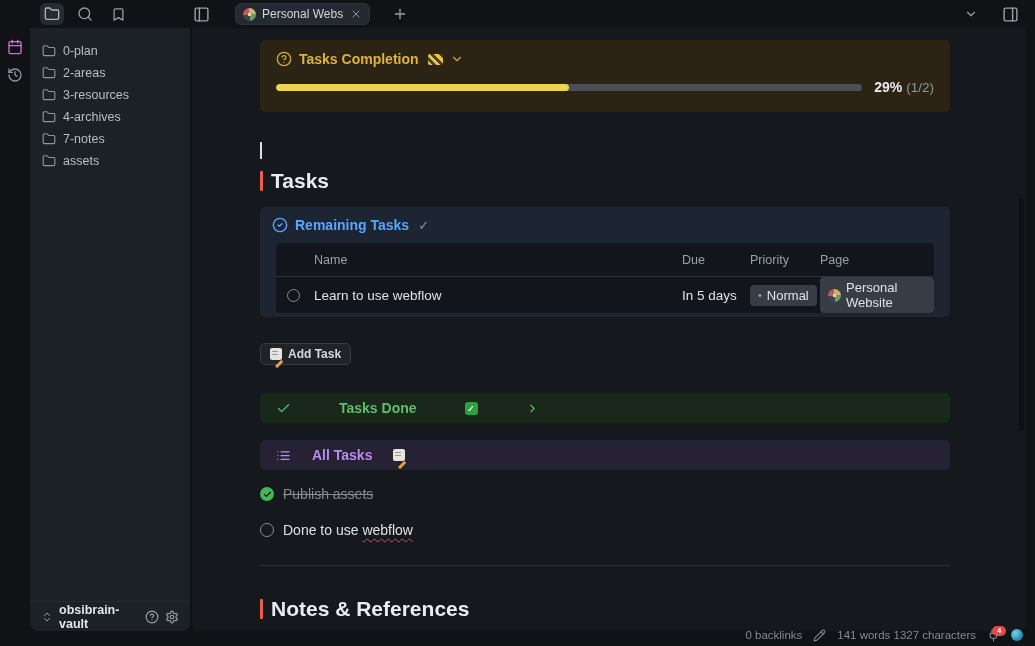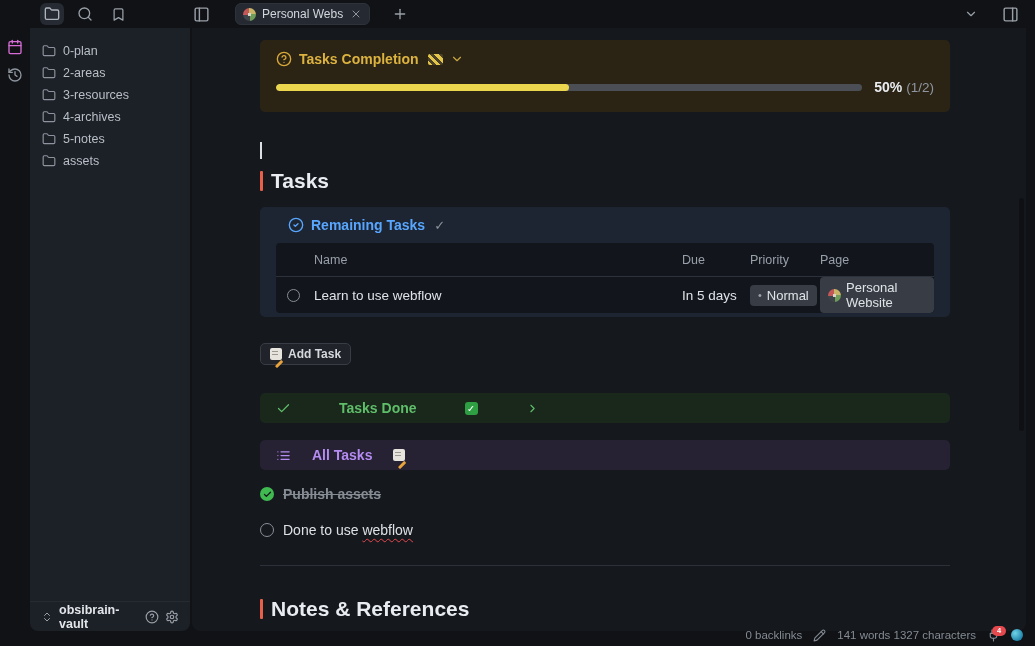--- a/index.html
+++ b/index.html
@@ -66,21 +66,21 @@
 
   
   .caret{width:2px;height:17px;background:#dcdfe4;}
 
   
   .h2{display:flex;align-items:center;font-size:21px;font-weight:700;color:#e9edf1;}
   .h2 .hbar{width:3px;height:20px;background:#e8604a;border-radius:1px;margin-right:8px;}
 
   
   .co-blue{background:#1c2531;}
-  .co-blue .co-title{color:#58a6ff;padding:10px 0 0;margin-left:28px;}
+  .co-blue .co-title{color:#58a6ff;padding:10px 12px 0;}
   .gray-check{color:#8b929b;font-weight:700;font-size:13px;margin-left:2px;}
   .task-table{margin:10px 16px 0;background:#12151b;border-radius:4px;overflow:hidden;}
   .t-grid{display:grid;grid-template-columns:38px 1fr 68px 70px 114px;align-items:center;}
   .t-head{height:33px;border-bottom:1px solid #2c323c;}
   .t-head span{font-size:12.5px;color:#98a0aa;}
   .t-row{height:36px;}
   .t-cell{font-size:13.5px;color:#dfe3e8;}
   .radio{width:13px;height:13px;border:1.5px solid #878e97;border-radius:50%;box-sizing:border-box;margin-left:11px;cursor:pointer;}
   .badge{display:inline-flex;align-items:center;gap:5px;background:#383d45;border-radius:4px;padding:3px 8px;font-size:13px;color:#dfe3e8;cursor:pointer;}
   .badge .dot{color:#9aa1a9;font-size:11px;line-height:1;}
@@ -92,21 +92,21 @@
   .co-green{background:#1a281c;height:30px;display:flex;align-items:center;padding:0 16px;gap:7px;}
   .co-green .co-title{color:#5fbe69;padding:0;}
   .co-purple{background:#262133;height:30px;display:flex;align-items:center;padding:0 16px;gap:21px;}
   .co-purple .co-title{color:#b48cf2;padding:0;}
   .emoji-check{width:13px;height:13px;border-radius:3px;background:#2ea043;display:inline-flex;align-items:center;justify-content:center;color:#fff;font-size:9.5px;font-weight:700;}
 
   
   .check-row{display:flex;align-items:center;gap:9px;font-size:14px;}
   .cb-done{width:14px;height:14px;border-radius:50%;background:#3fb950;display:flex;align-items:center;justify-content:center;color:#15181d;cursor:pointer;}
   .cb-open{width:14px;height:14px;border-radius:50%;border:1.5px solid #8a9099;box-sizing:border-box;cursor:pointer;}
-  .done-text{color:#858c94;text-decoration:line-through;font-weight:bold;}
+  .done-text{color:#858c94;text-decoration:line-through;}
   .open-text{color:#dde1e6;}
   .misspell{text-decoration:underline wavy #e5484d 1px;text-underline-offset:3px;}
 
   .hr{border-top:1px solid #2b3039;}
 
   
   .memo{position:relative;width:12px;height:12px;background:#e7e4de;border-radius:2px;flex:0 0 auto;}
   .memo i{position:absolute;left:2px;right:4px;height:1.2px;background:#9b988f;}
   .memo i:nth-child(1){top:3px;} .memo i:nth-child(2){top:6px;}
   .memo em{position:absolute;right:-1px;bottom:-1px;width:9px;height:2.5px;background:#e8a33d;border-radius:1px;transform:rotate(-45deg);transform-origin:right bottom;}
@@ -235,21 +235,21 @@
     <div class="folder-row">
         <svg class="ic" width="14" height="14" viewBox="0 0 24 24">
           <path d="M20 20a2 2 0 0 0 2-2V8a2 2 0 0 0-2-2h-7.9a2 2 0 0 1-1.69-.9L9.6 3.9A2 2 0 0 0 7.93 3H4a2 2 0 0 0-2 2v13a2 2 0 0 0 2 2Z"></path>
         </svg>
         <span>4-archives</span>
       </div>
     <div class="folder-row">
         <svg class="ic" width="14" height="14" viewBox="0 0 24 24">
           <path d="M20 20a2 2 0 0 0 2-2V8a2 2 0 0 0-2-2h-7.9a2 2 0 0 1-1.69-.9L9.6 3.9A2 2 0 0 0 7.93 3H4a2 2 0 0 0-2 2v13a2 2 0 0 0 2 2Z"></path>
         </svg>
-        <span>5-notes</span>
+        <span>7-notes</span>
       </div>
     <div class="folder-row">
         <svg class="ic" width="14" height="14" viewBox="0 0 24 24">
           <path d="M20 20a2 2 0 0 0 2-2V8a2 2 0 0 0-2-2h-7.9a2 2 0 0 1-1.69-.9L9.6 3.9A2 2 0 0 0 7.93 3H4a2 2 0 0 0-2 2v13a2 2 0 0 0 2 2Z"></path>
         </svg>
         <span>assets</span>
       </div>
   </div>
   <div class="vault">
     <span class="vi">
@@ -293,21 +293,21 @@
             <svg class="ic" width="14" height="14" viewBox="0 0 24 24">
               <path d="m6 9 6 6 6-6"></path>
             </svg>
           </span>
       </div>
       <div class="progress-row">
         <div class="progress-track">
           <div class="progress-fill" style="width: 50%;"></div>
         </div>
         <div class="progress-label">
-          <span class="pct">50%</span><span class="frac">(1/2)</span>
+          <span class="pct">29%</span><span class="frac">(1/2)</span>
         </div>
       </div>
     </div>
 
     <div class="abs caret" style="top:114px;width:2px;"></div>
 
     <div class="abs h2" style="top:141px;">
       <span class="hbar"></span>
       <span>Tasks</span>
     </div>

